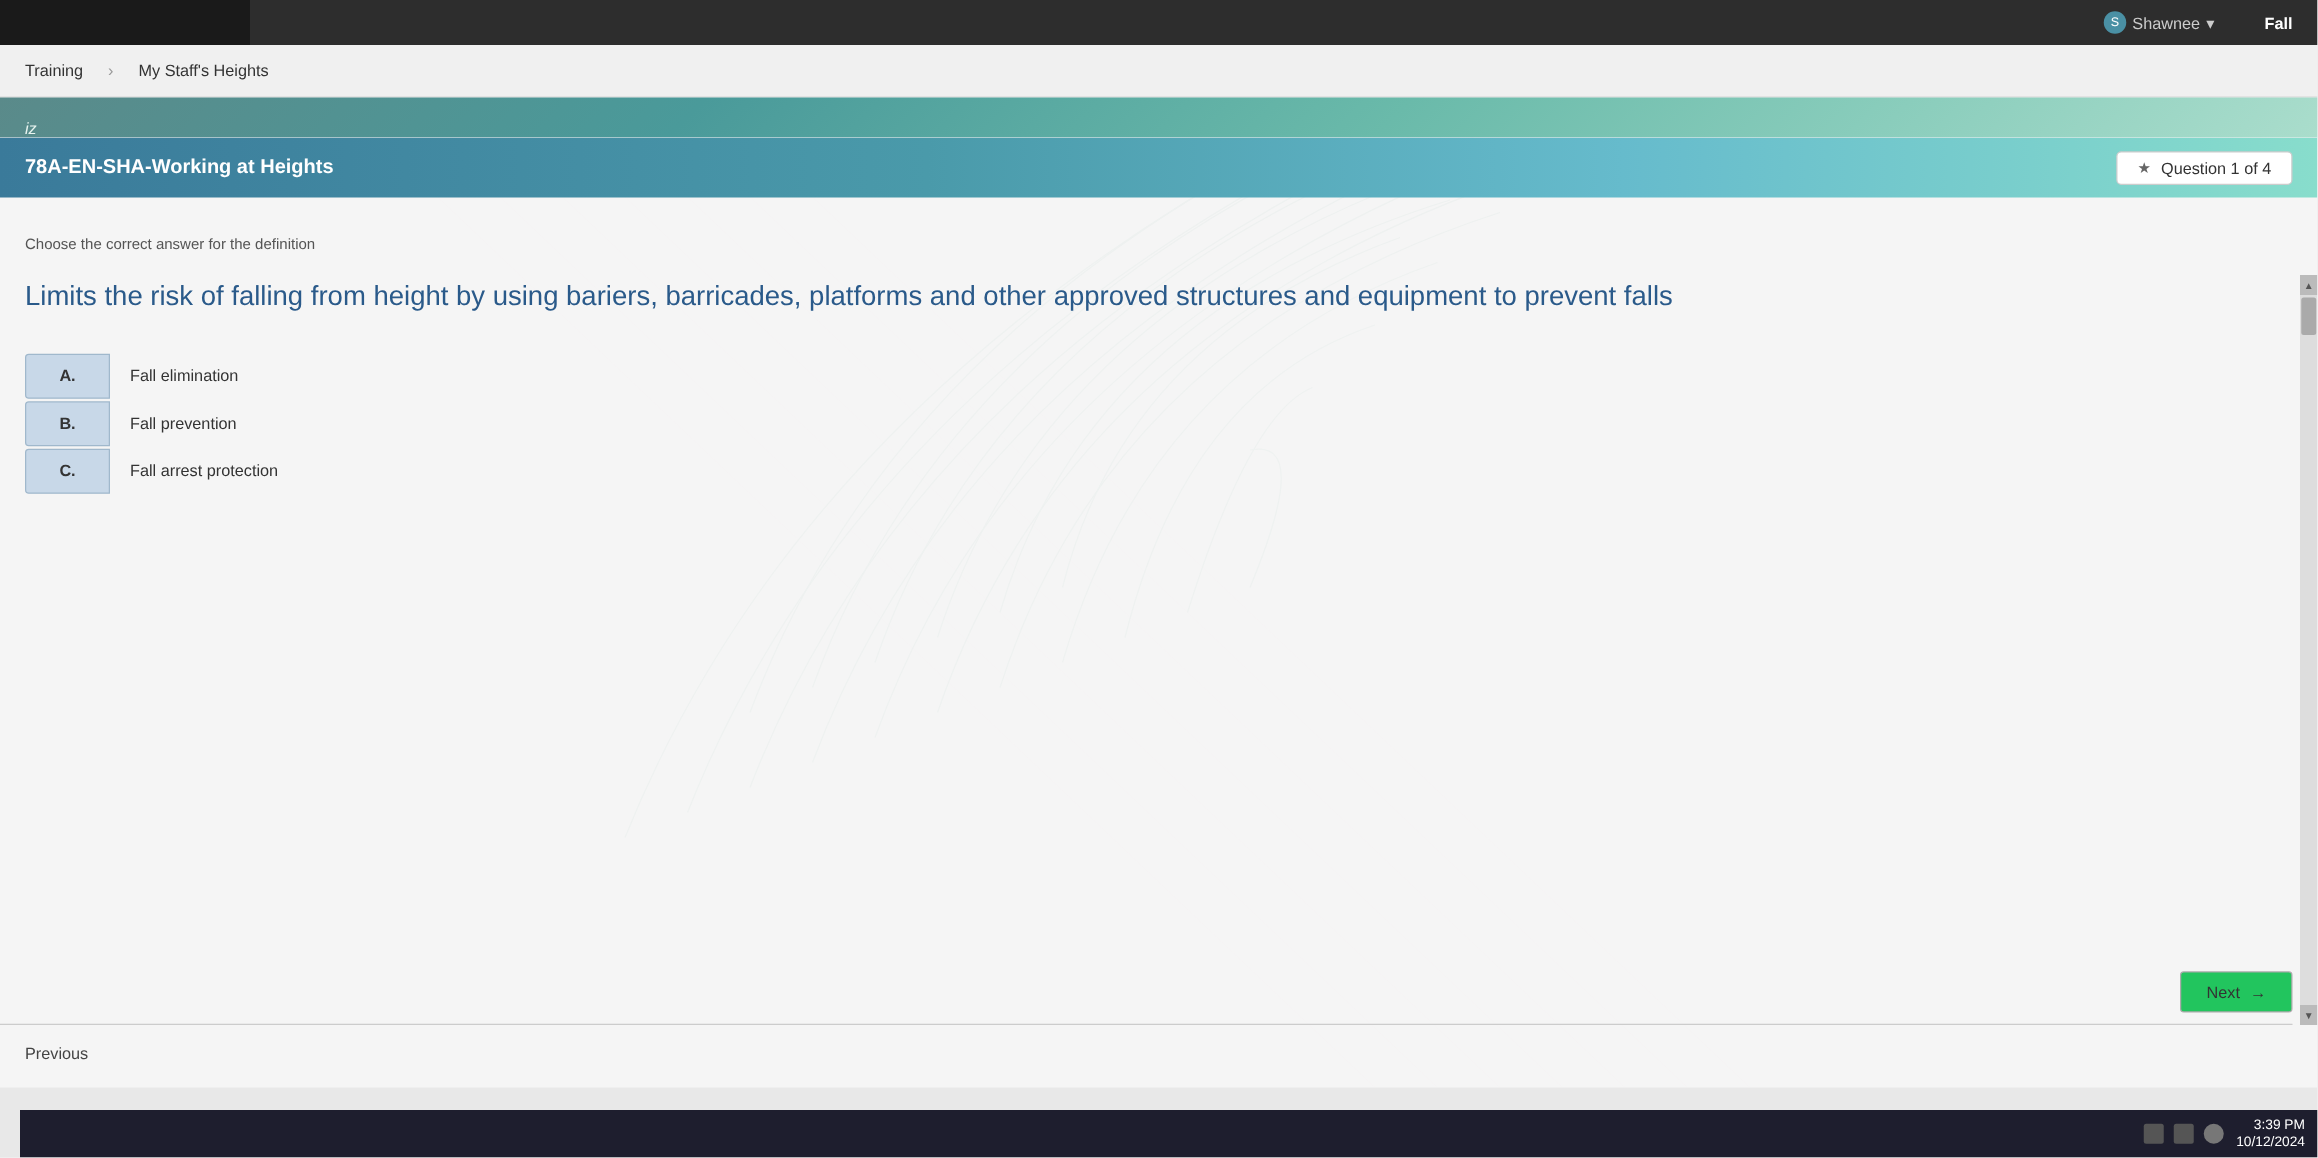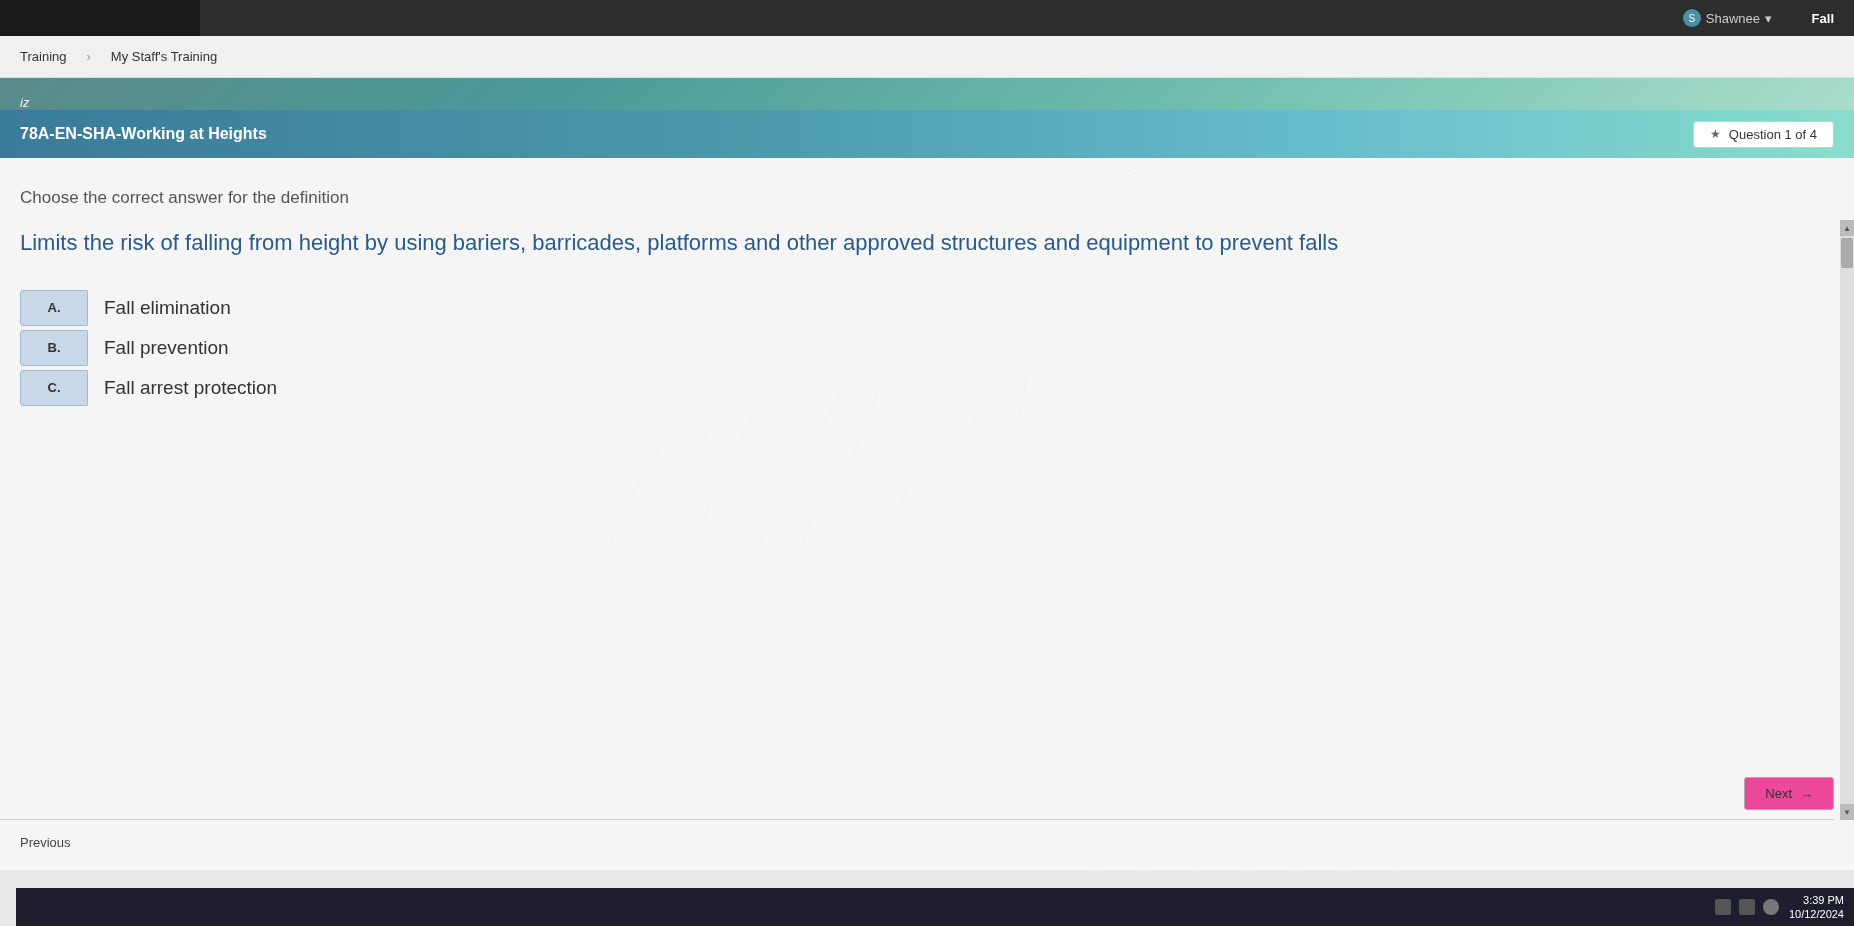--- a/index.html
+++ b/index.html
@@ -138,21 +138,21 @@
     }
 
     
     .quiz-content {
       padding: 30px 20px 20px 20px;
       position: relative;
       z-index: 2;
     }
     .instruction-text {
       color: #555;
-      font-size: 17px;
+      font-size: 12px;
       margin-bottom: 16px;
     }
     .question-text {
       color: #2a5a8a;
       font-size: 22px;
       font-weight: normal;
       line-height: 1.4;
       margin-bottom: 30px;
       max-width: 1400px;
       margin-top: 20px;
@@ -180,39 +180,39 @@
       justify-content: center;
       font-size: 13px;
       font-weight: bold;
       color: #333;
       border-radius: 3px 0 0 3px;
       flex-shrink: 0;
     }
     .option-text {
       background: transparent;
       padding: 8px 16px;
-      font-size: 19px;
+      font-size: 13px;
       color: #333;
       min-height: 36px;
       display: flex;
       align-items: center;
     }
 
     
     .nav-buttons {
       position: absolute;
       bottom: 60px;
       right: 20px;
       display: flex;
       align-items: center;
       gap: 0;
       z-index: 2;
     }
     .next-btn {
-      background: #ec4899;
+      background: #22c55e;
       border: 1px solid #aaa;
       border-radius: 3px;
       padding: 8px 20px;
       font-size: 13px;
       color: #333;
       cursor: pointer;
       display: flex;
       align-items: center;
       gap: 8px;
     }
@@ -327,21 +327,21 @@
     <span class="user-icon">S</span>
     <span>Shawnee</span>
     <span>▾</span>
   </div>
   <button class="exit-btn">Fall</button>
 </div>
 
 <div class="nav-bar">
   <a class="nav-item">Training</a>
   <span class="nav-separator">›</span>
-  <a class="nav-item">My Staff's Training</a>
+  <a class="nav-item">My Staff's Heights</a>
 </div>
 
 <div class="header-stripe">
   <span class="header-stripe-text">iz</span>
 </div>
 
 <div class="main-content" style="height: 760px; position: relative;">
 
   <div class="wave-container">
     <svg width="1854" height="760" xmlns="http://www.w3.org/2000/svg">

